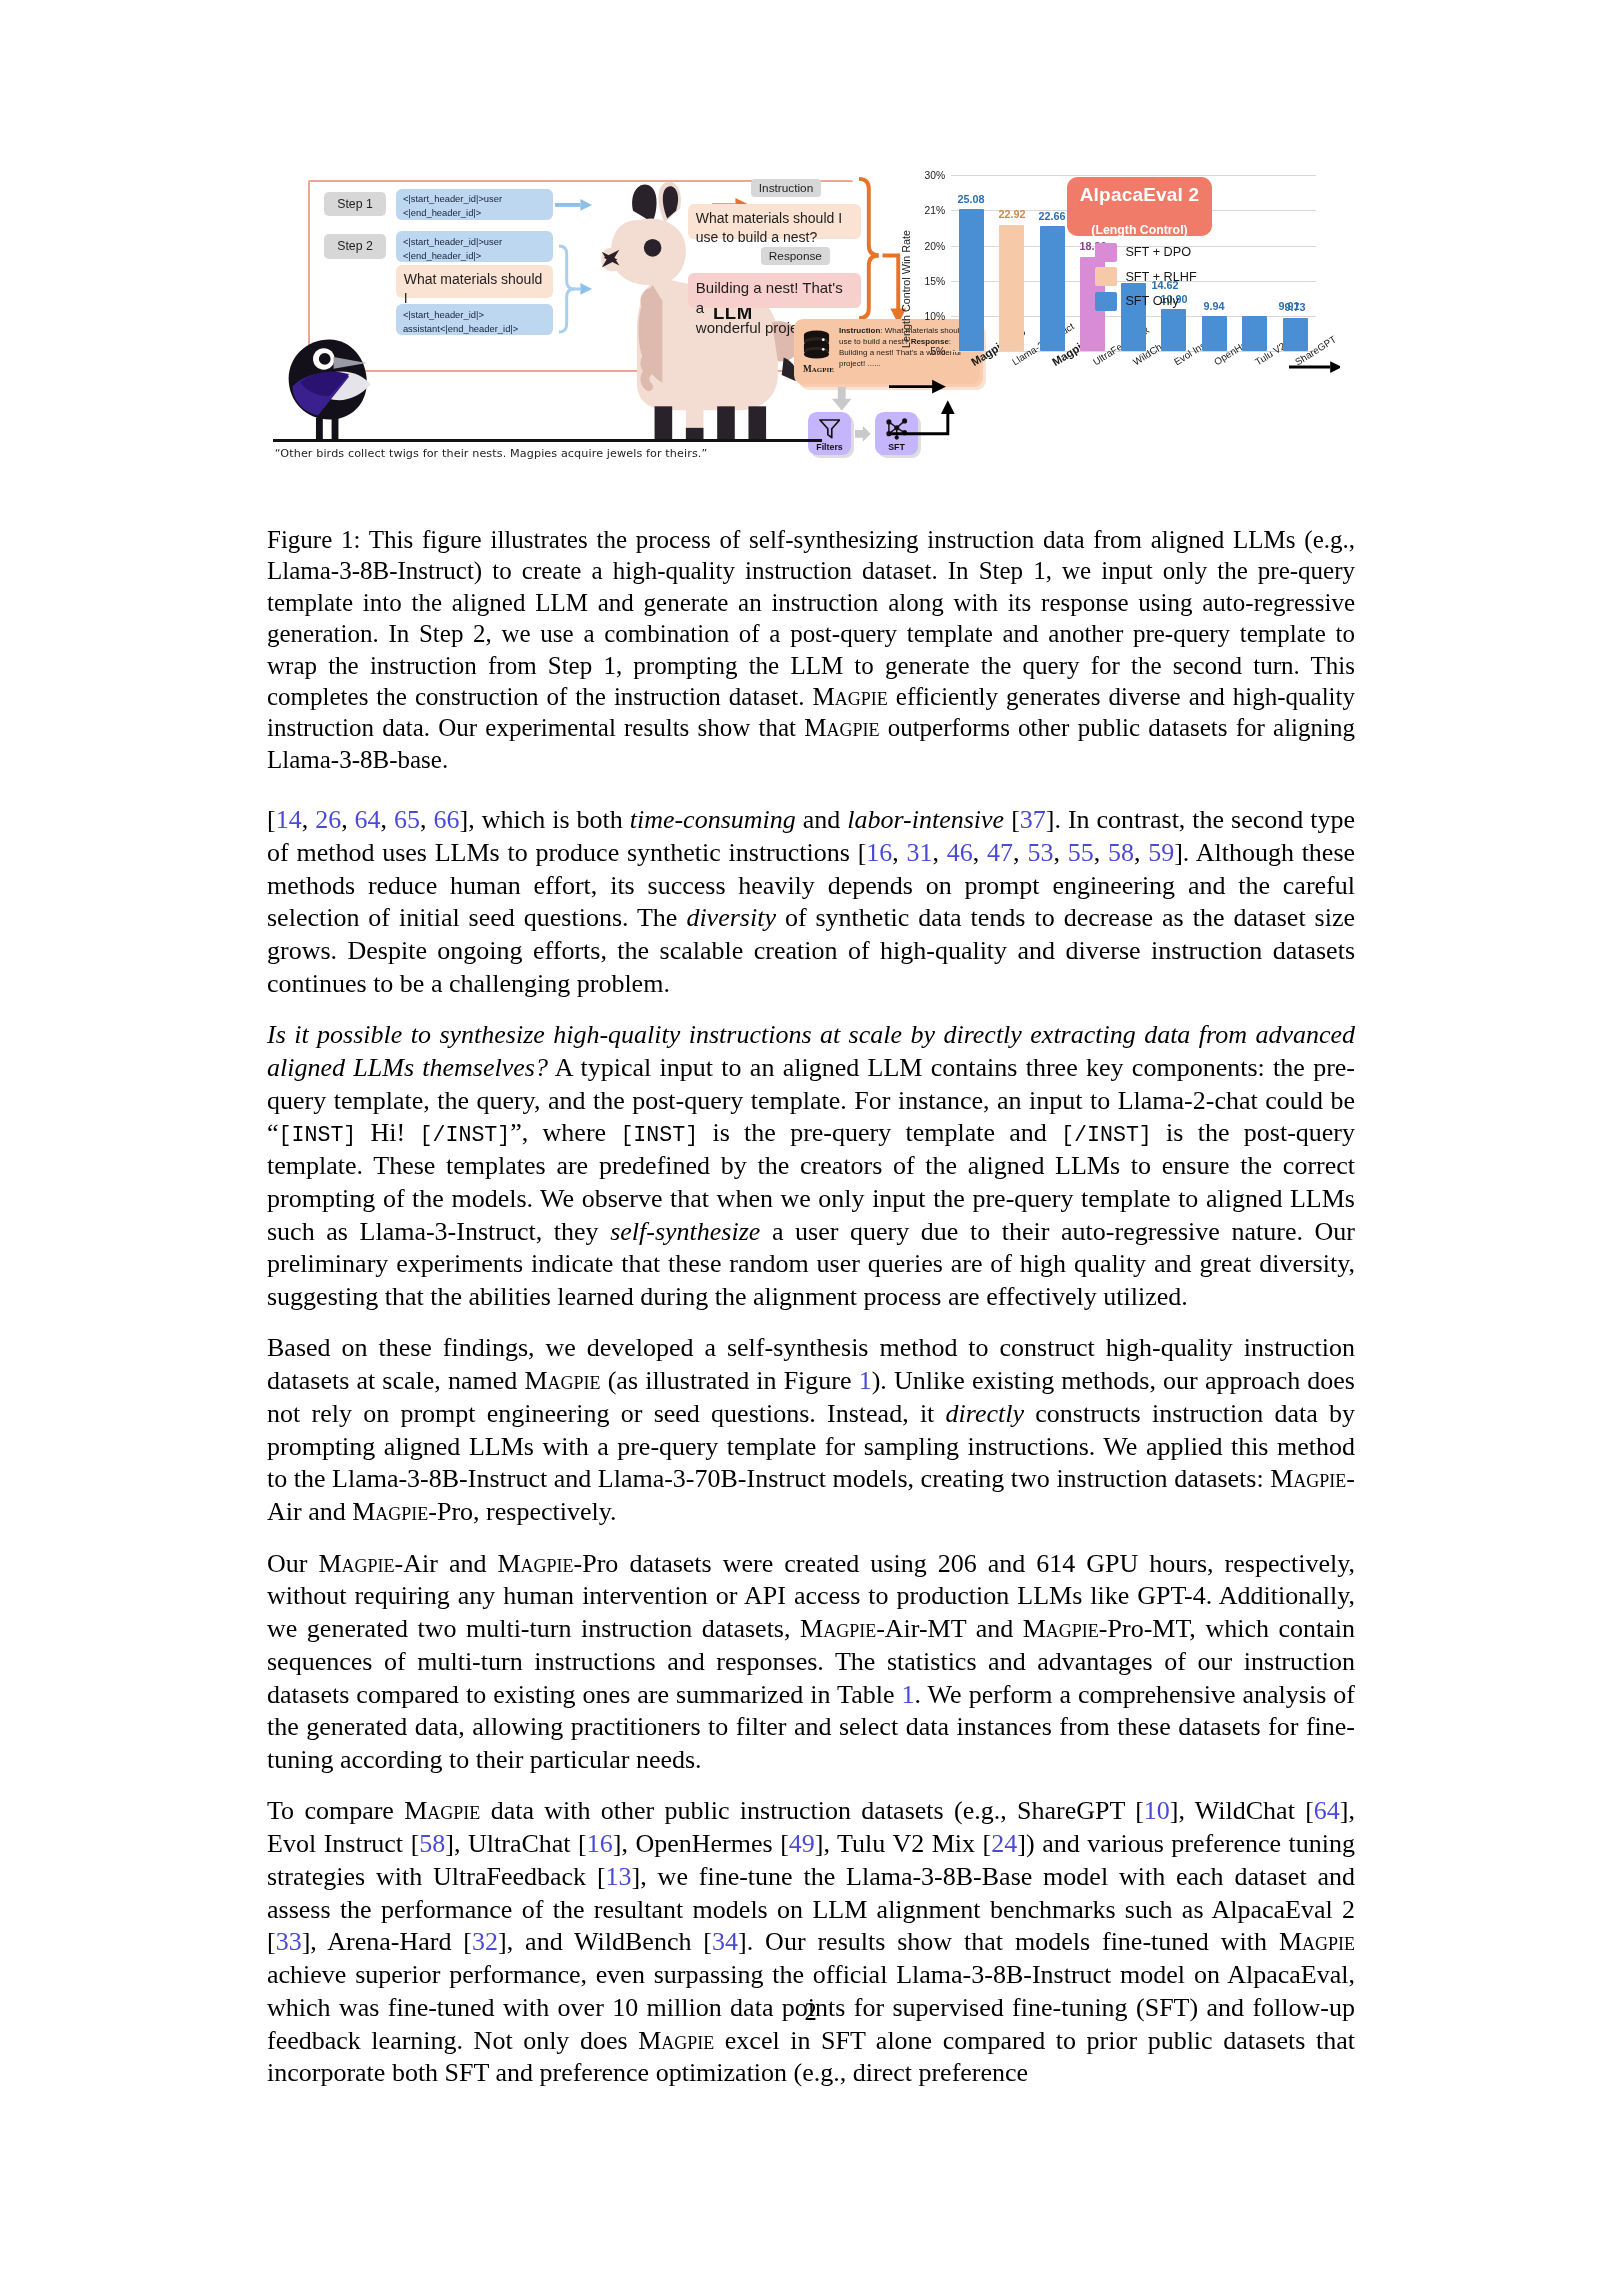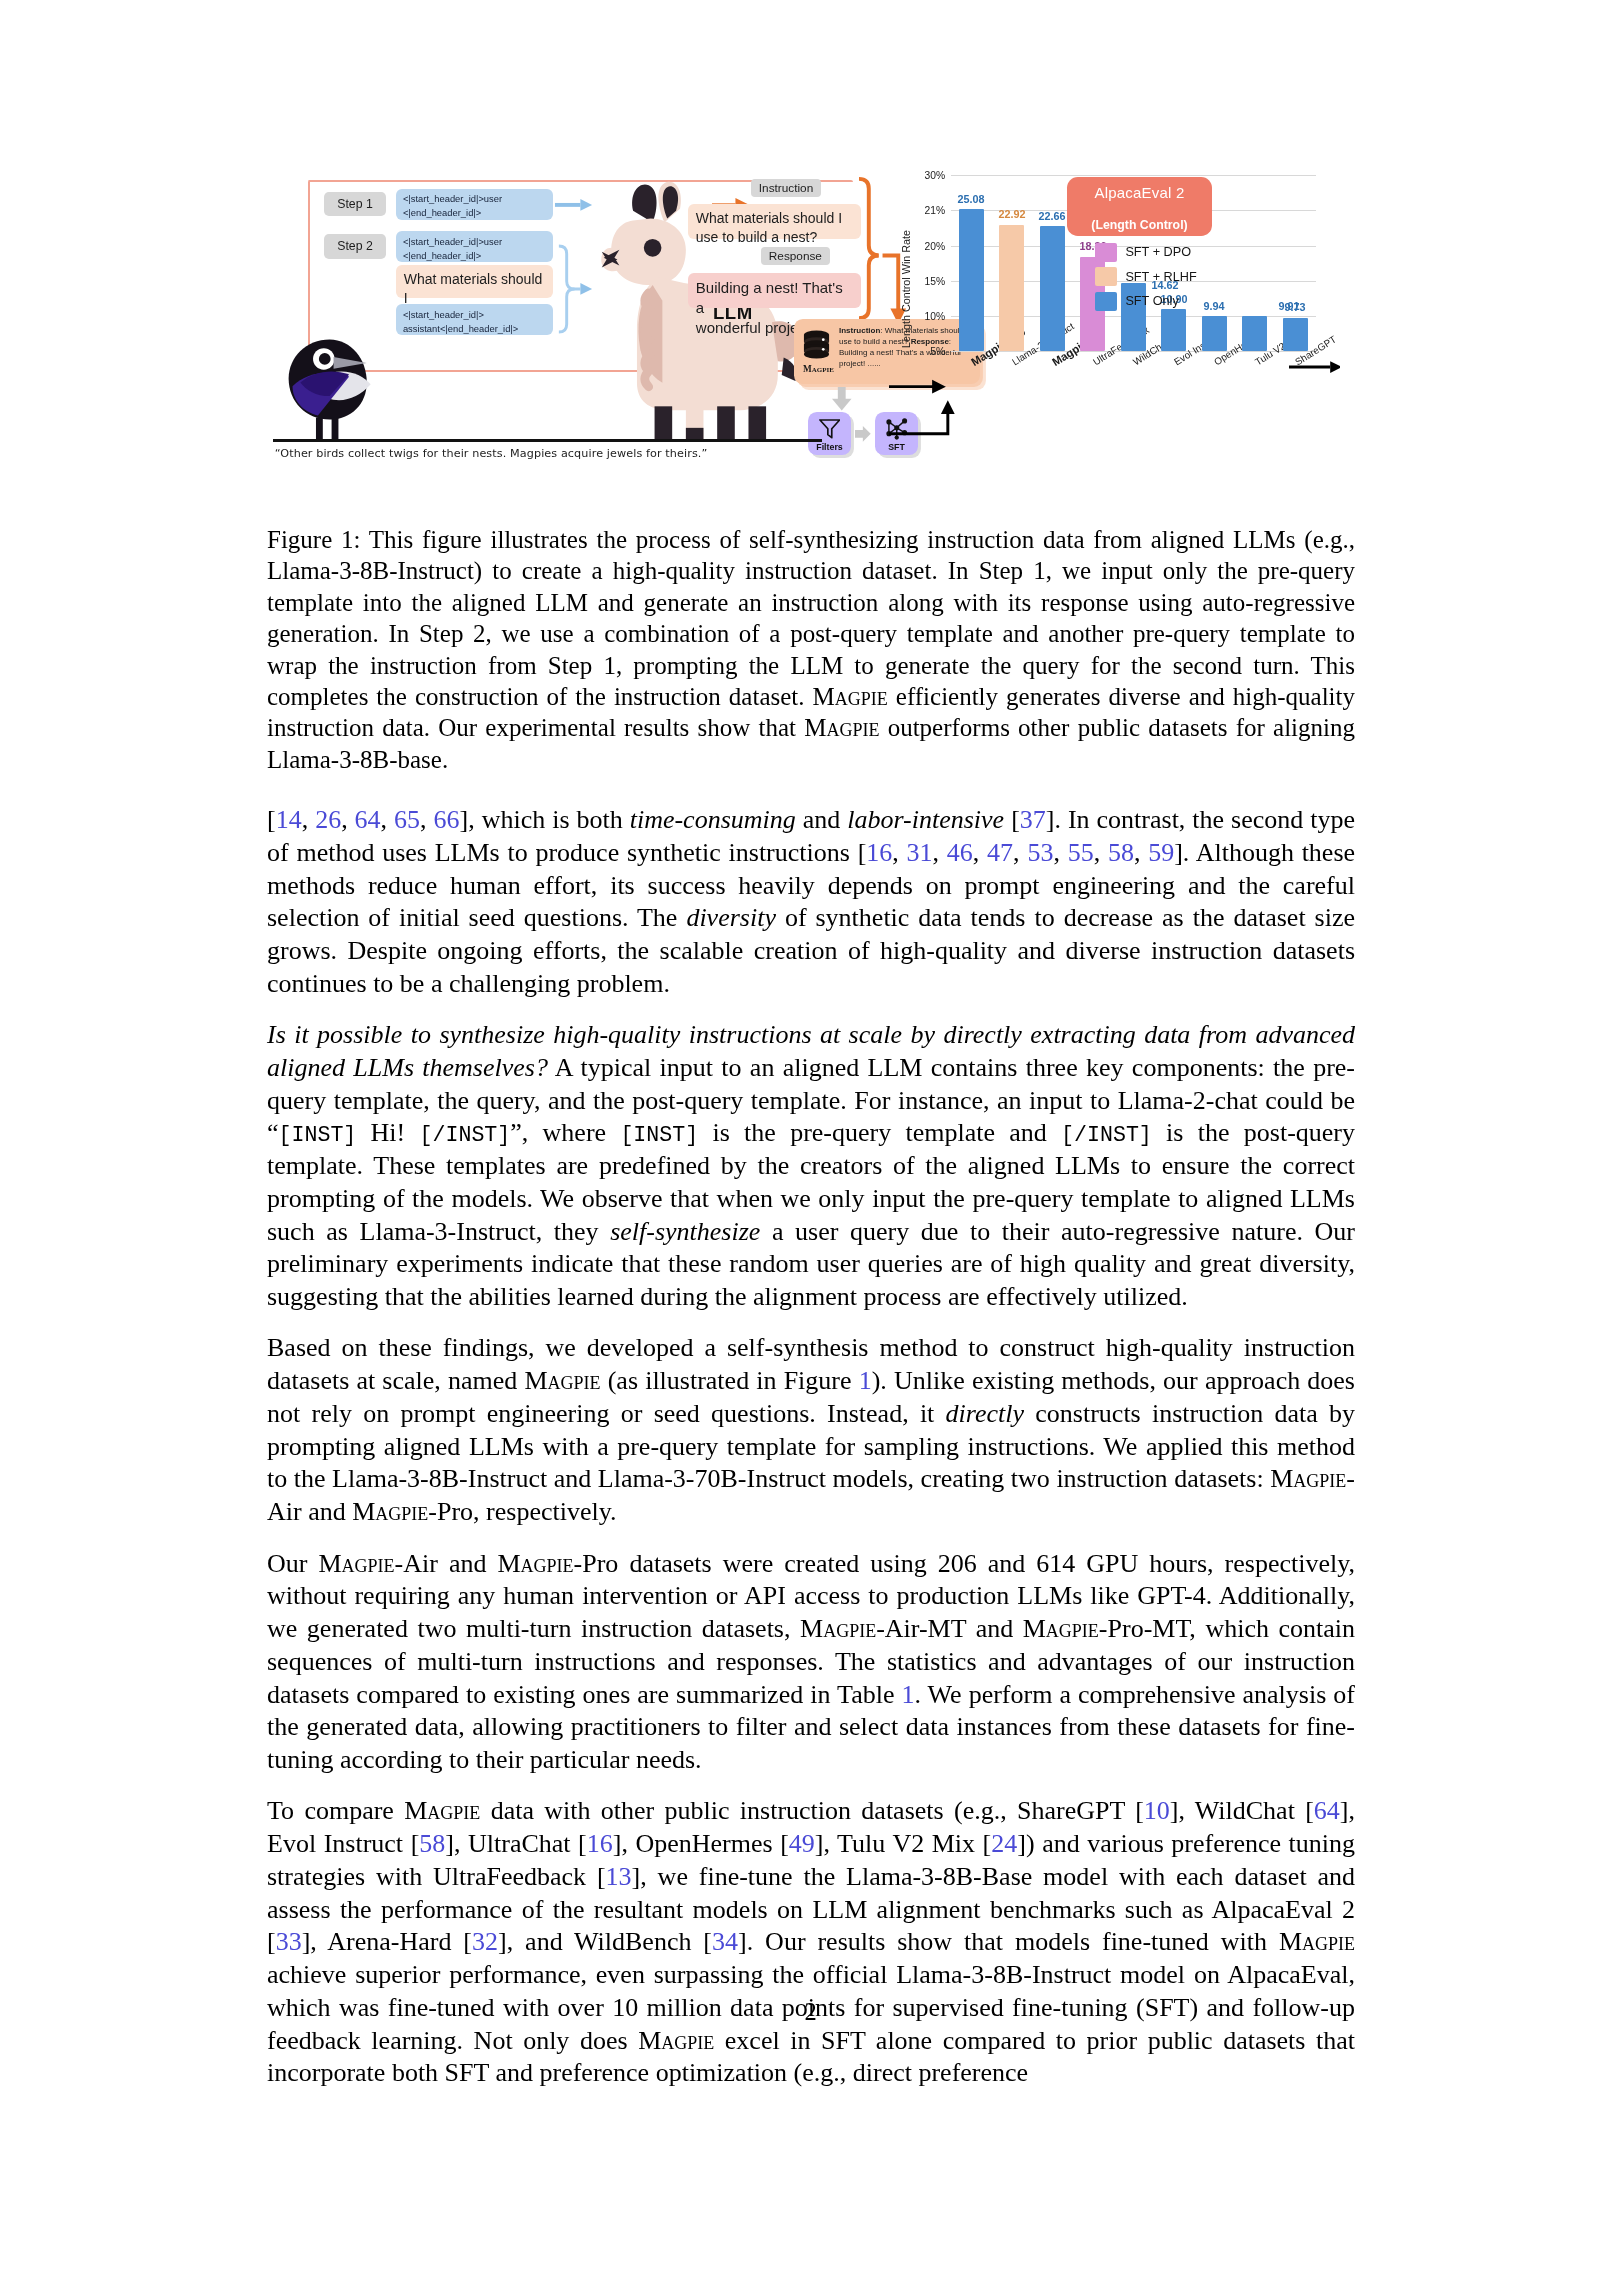--- a/index.html
+++ b/index.html
@@ -252,21 +252,21 @@
   .alpaca-badge {
     position: absolute;
     left: 192px; top: 9.8px;
     width: 145px; height: 59px;
     background: #ef7b68;
     border-radius: 10.8px;
     color: #fff;
     text-align: center;
     font-family: "Liberation Sans", sans-serif;
   }
-  .alpaca-badge .t1 { font-size: 15px; font-weight: normal; margin-top: 6.9px; letter-spacing: 0.2px; }
+  .alpaca-badge .t1 { font-size: 19px; font-weight: bold; margin-top: 6.9px; letter-spacing: 0.2px; }
   .alpaca-badge .t2 { font-size: 12.3px; font-weight: bold; margin-top: 17px; }
 
   .legend {
     position: absolute;
     left: 220px; top: 76px;
   }
   .legend-row {
     display: flex;
     align-items: center;
     margin-bottom: 5.9px;

